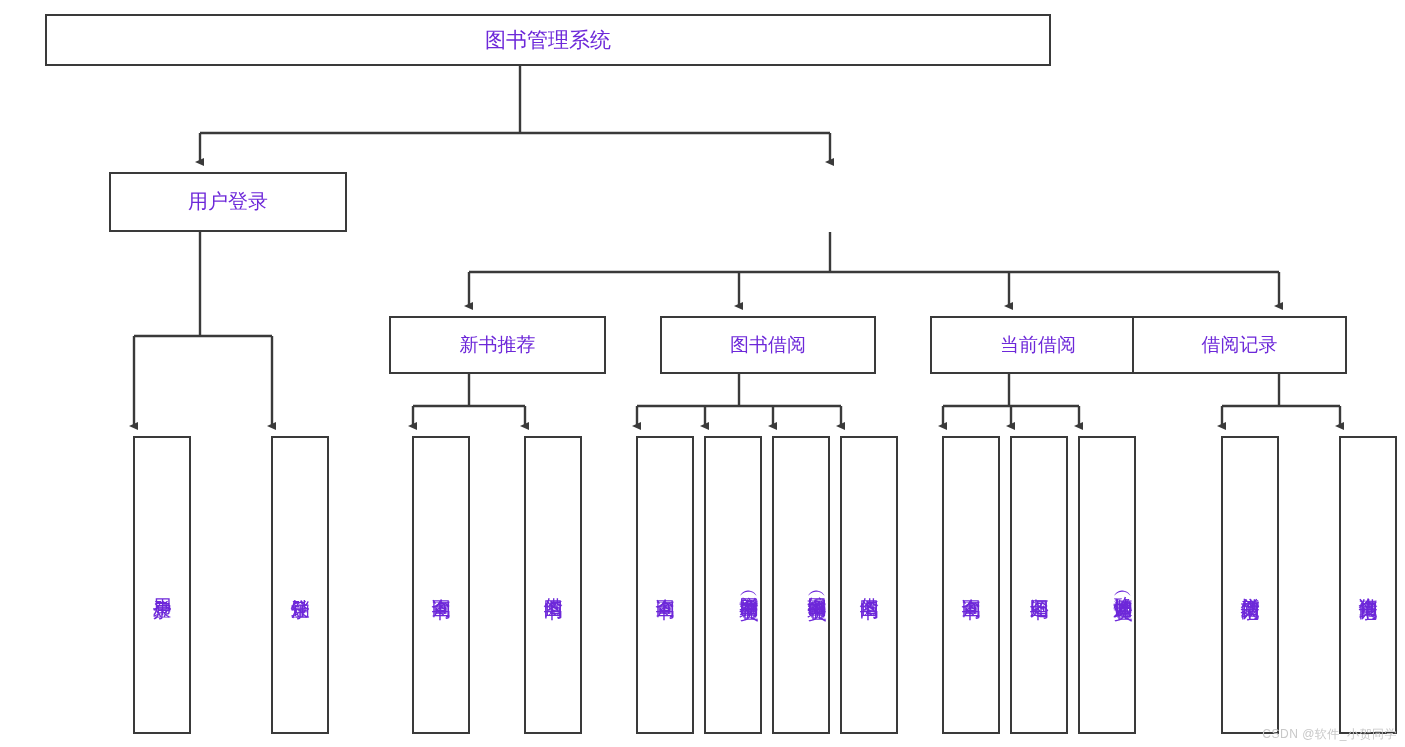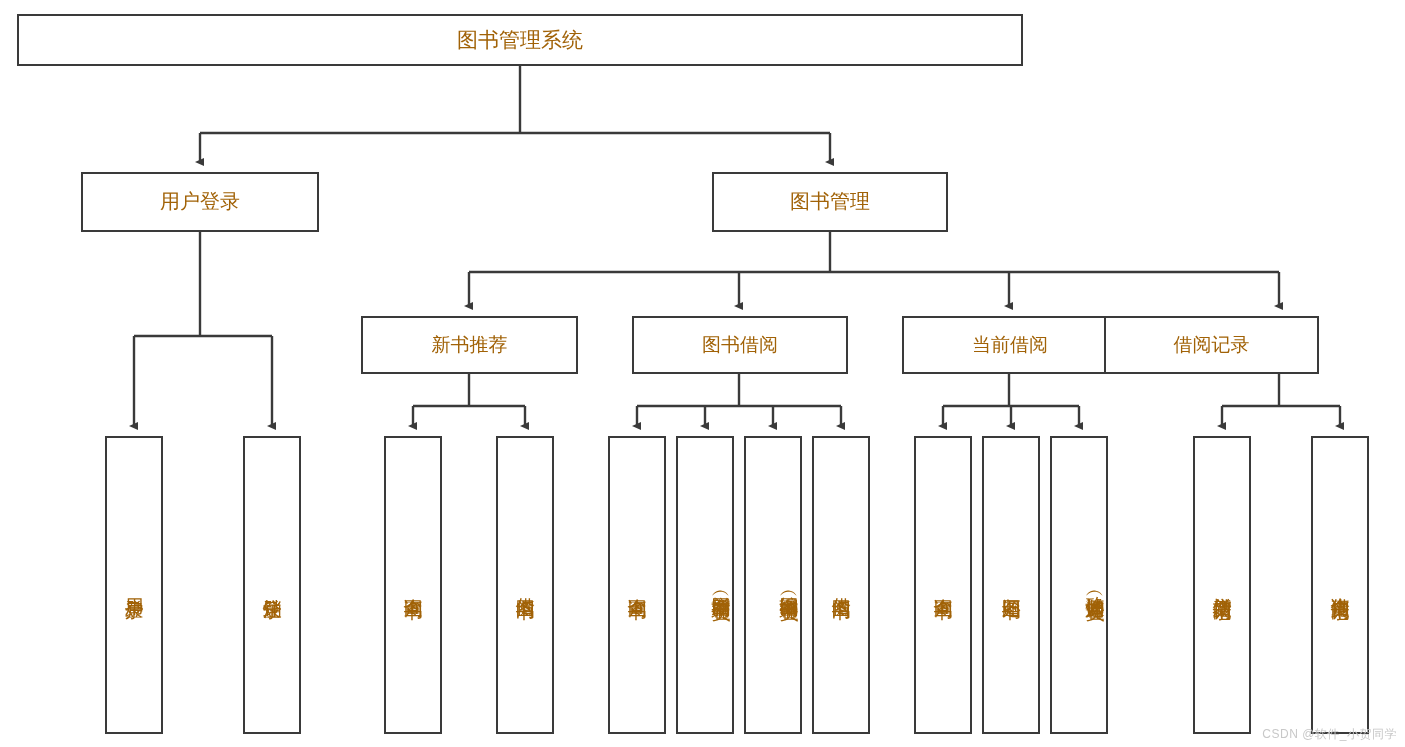--- a/index.html
+++ b/index.html
@@ -9,26 +9,27 @@
     background:#ffffff;
     font-family:"Liberation Sans","DejaVu Sans",sans-serif;
     overflow:hidden;
   }
   svg.links{position:absolute;left:0;top:0;width:1405px;height:747px;}
   .node{
     position:absolute;
     box-sizing:border-box;
     border:2px solid #3a3a3a;
     background:#ffffff;
-    color:#a16207;
+    color:#6d28d9;
     display:flex;
     align-items:center;
     justify-content:center;
     text-align:right;
     line-height:1.18;
+    margin-left:28px;
   }
   .node.root{font-size:21px;}
   .node.lvl2{font-size:20px;}
   .node.lvl3{font-size:19px;}
   
   .node.leaf{
     font-size:19px;
     writing-mode:vertical-rl;
     text-orientation:upright;
     padding:6px 0;
@@ -101,21 +102,20 @@
       <path d="M1279,374 L1279,406"></path>
       <path d="M1222,406 L1340,406"></path>
       <path d="M1222,406 L1222,426" marker-end="url(#arrow)"></path>
       <path d="M1340,406 L1340,426" marker-end="url(#arrow)"></path>
     </g>
   </svg>
 
   <div class="node root" style="left:17px;top:14px;width:1006px;height:52px;">图书管理系统</div>
 
   <div class="node lvl2" style="left:81px;top:172px;width:238px;height:60px;">用户登录</div>
-  <div class="node lvl2" style="left:712px;top:172px;width:236px;height:60px;">图书管理</div>
 
   <div class="node lvl3" style="left:361px;top:316px;width:217px;height:58px;font-family:Liberation Serif, serif;">新书推荐</div>
   <div class="node lvl3" style="left:902px;top:316px;width:216px;height:58px;">当前借阅</div>
   <div class="node lvl3" style="left:632px;top:316px;width:216px;height:58px;">图书借阅</div>
   <div class="node lvl3" style="left:1104px;top:316px;width:215px;height:58px;">借阅记录</div>
 
   <div class="node leaf" style="left:105px;top:436px;width:58px;height:298px;">用户登录</div>
   <div class="node leaf" style="left:243px;top:436px;width:58px;height:298px;">注销登录</div>
 
   <div class="node leaf" style="left:384px;top:436px;width:58px;height:298px;">查询图书</div>

